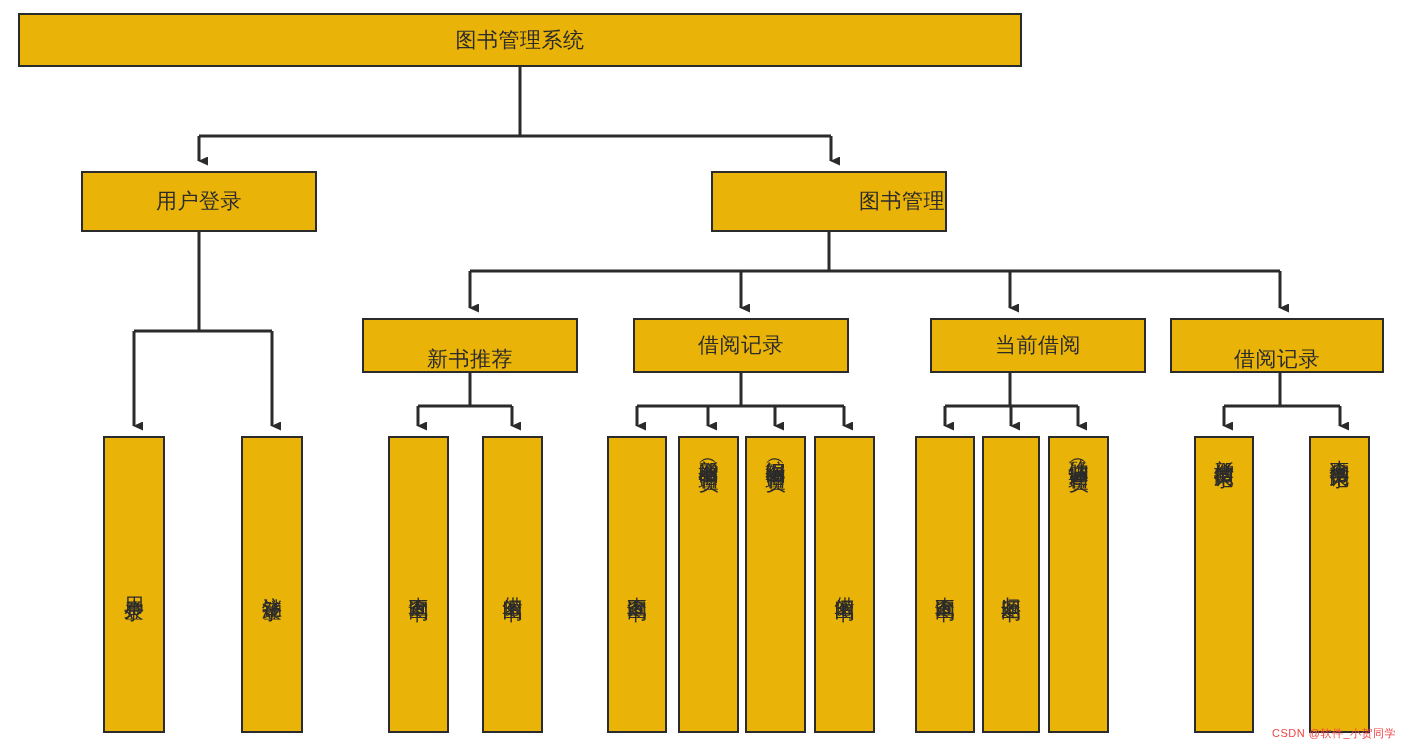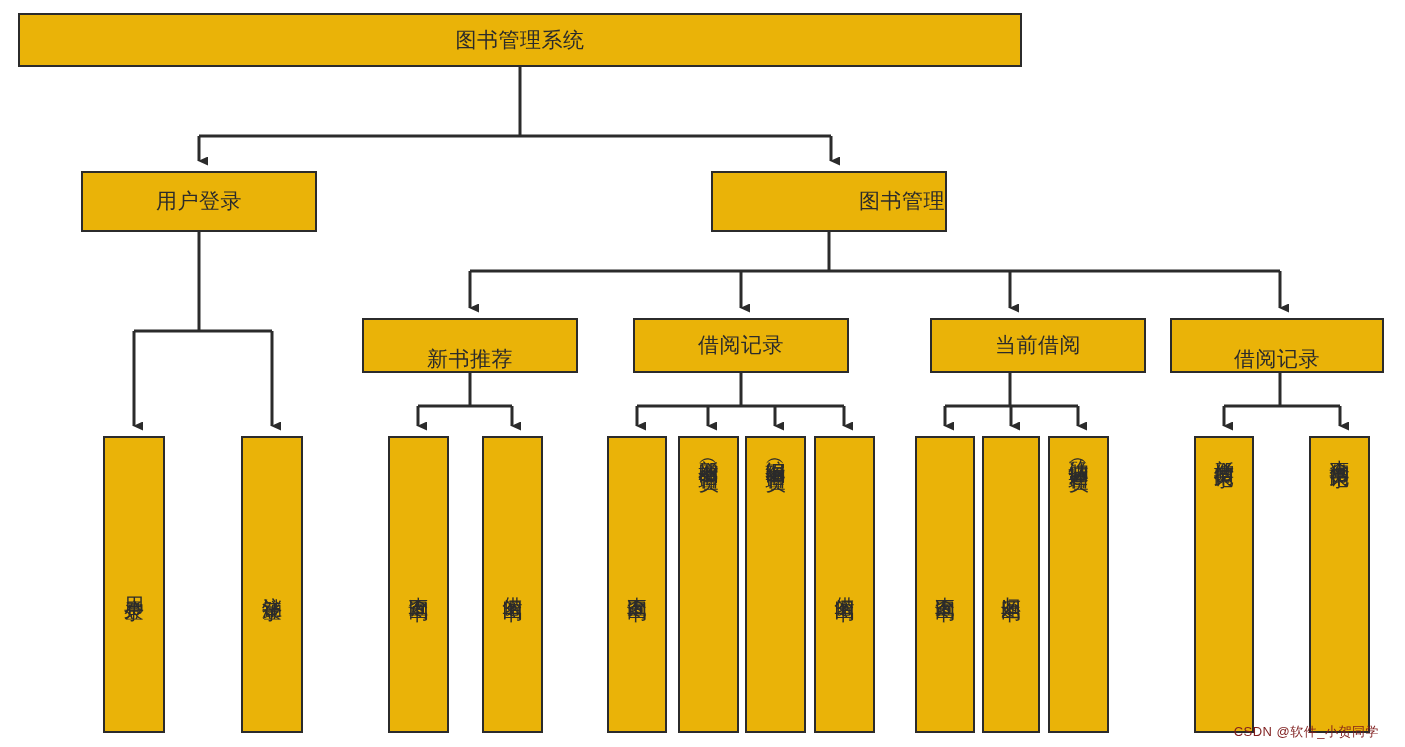--- a/index.html
+++ b/index.html
@@ -57,24 +57,24 @@
   svg#connectors {
     position: absolute;
     left: 0;
     top: 0;
     width: 1405px;
     height: 747px;
     pointer-events: none;
   }
   #watermark {
     position: absolute;
-    right: 26px;
+    right: 9px;
     bottom: 6px;
-    color: #7f1d1d;
-    font-size: 13px;
+    color: #ef4444;
+    font-size: 11px;
     letter-spacing: 0.5px;
     white-space: nowrap;
   }
 </style>
 </head>
 <body>
 
 <div id="diagram-root">
 
   <svg id="connectors" viewBox="0 0 1405 747" xmlns="http://www.w3.org/2000/svg">

